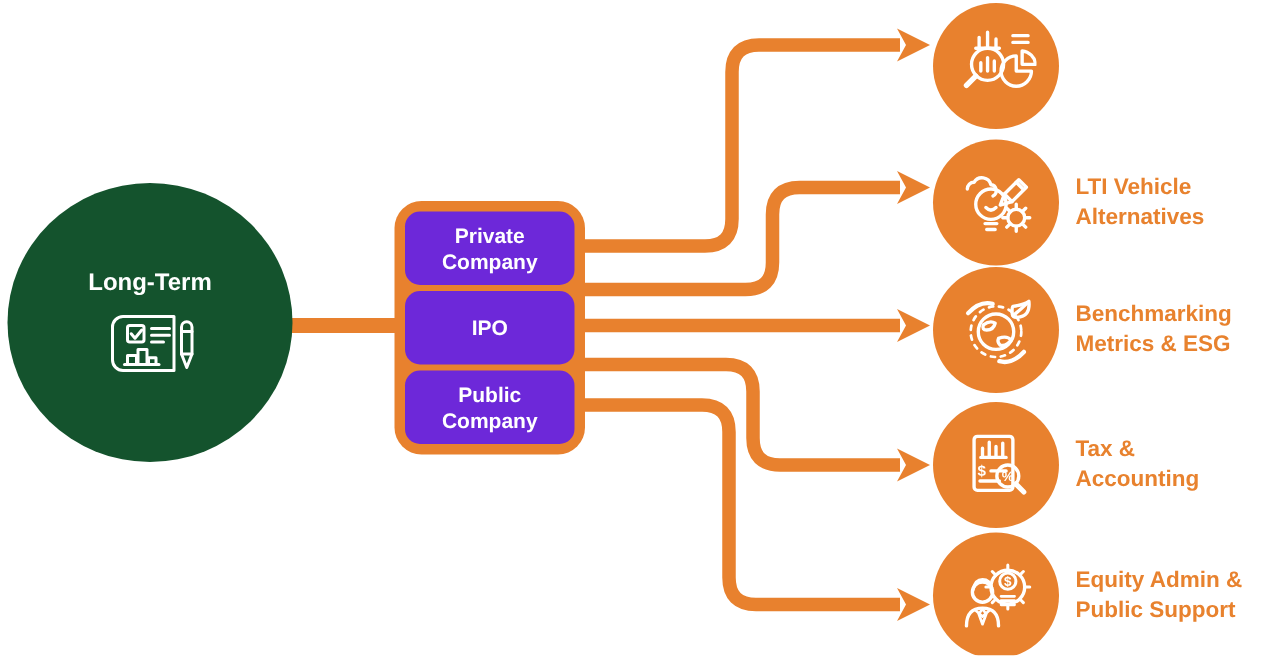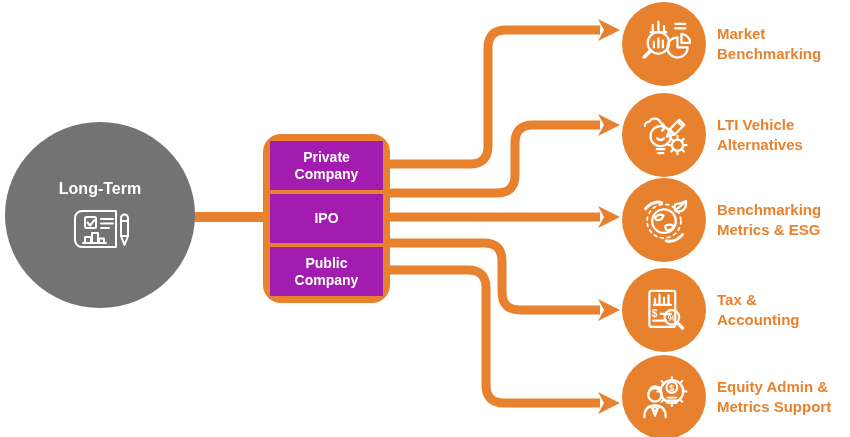--- a/index.html
+++ b/index.html
@@ -4,33 +4,33 @@
 <style>
   html,body{margin:0;padding:0;background:#fff;}
   .canvas{
     position:relative;width:850px;height:437px;background:#ffffff;
     font-family:"Liberation Sans",sans-serif;overflow:hidden;
   }
   .arrow-layer{position:absolute;left:0;top:0;z-index:1;}
   
   .hub{
     position:absolute;left:5px;top:122px;width:190px;height:186px;
-    background:#737373;border-radius:50%;z-index:2;
+    background:#14532d;border-radius:50%;z-index:2;
     display:flex;flex-direction:column;align-items:center;justify-content:center;
   }
   .hub-title{color:#fff;font-weight:bold;font-size:16px;line-height:21px;text-align:center;}
   .hub-icon{margin-top:6px;}
   
   .stages{
     position:absolute;left:263px;top:134px;width:127px;height:169px;
     background:#E8812E;border-radius:18px;padding:7px;box-sizing:border-box;
     display:flex;flex-direction:column;gap:4px;z-index:2;
   }
   .stage{
-    flex:1;background:#a21caf;border-radius:0;
+    flex:1;background:#6d28d9;border-radius:10px;
     display:flex;align-items:center;justify-content:center;
     color:#fff;font-weight:bold;font-size:14px;line-height:17px;
     text-align:center;padding:2px 8px;
   }
   
   .outcome{position:absolute;left:622px;height:84px;display:flex;align-items:center;z-index:2;}
   .bubble{
     width:84px;height:84px;border-radius:50%;background:#E8812E;flex:none;
     display:flex;align-items:center;justify-content:center;
   }
@@ -92,24 +92,20 @@
     <div class="bubble">
       <svg class="ico" width="54" height="54" viewBox="0 0 48 48">
         <path d="M14 13 V7 M19 13 V4 M24 13 V8 M12 13.5 H26"></path>
         <circle cx="19" cy="23" r="9.5"></circle>
         <path d="M15 27 v-5 M19 27 v-8 M23 27 v-6"></path>
         <path d="M12 30 L6.5 35.5" stroke-width="3.2"></path>
         <path d="M36 18 a9 9 0 1 0 9 9 L36 27 Z"></path>
         <path d="M39.5 15 a9 9 0 0 1 8 8 L39.5 23 Z"></path>
         <path d="M34 6 h9 M34 10 h9"></path>
       </svg>
-    </div>
-    <div class="out-label">
-      <div>Market</div>
-      <div>Benchmarking</div>
     </div>
   </div>
 
   <div class="outcome" style="top:93px;">
     <div class="bubble">
       <svg class="ico" width="54" height="54" viewBox="0 0 48 48">
         <path d="M7 16 a4 4 0 0 1 4 -4 a5.5 5.5 0 0 1 10 1.5 a3.5 3.5 0 0 1 1.2 6.6"></path>
         <circle cx="21" cy="25" r="9"></circle>
         <path d="M18 27 q3 3 6 0"></path>
         <path d="M17.5 36.5 h7 M18.5 40 h5"></path>
@@ -173,17 +169,17 @@
         <path d="M27 24.5 h8 M27 27 h8 M27 29.5 h8" stroke-width="1.6"></path>
         <circle cx="16" cy="22" r="6"></circle>
         <path d="M10.5 20.5 q1 -6 5.5 -6 q4.5 0 5.5 5" stroke-width="1.8"></path>
         <path d="M6.5 42 q0 -10.5 9.5 -10.5 q9.5 0 9.5 10.5"></path>
         <path d="M16 32 l2.2 3 l-2.2 6 l-2.2 -6 z" stroke-width="1.6"></path>
         <path d="M11.5 32.5 l4.5 4 M20.5 32.5 l-4.5 4" stroke-width="1.6"></path>
       </svg>
     </div>
     <div class="out-label">
       <div>Equity Admin &amp;</div>
-      <div>Metrics Support</div>
+      <div>Public Support</div>
     </div>
   </div>
 
 </div>
 
 </body></html>

